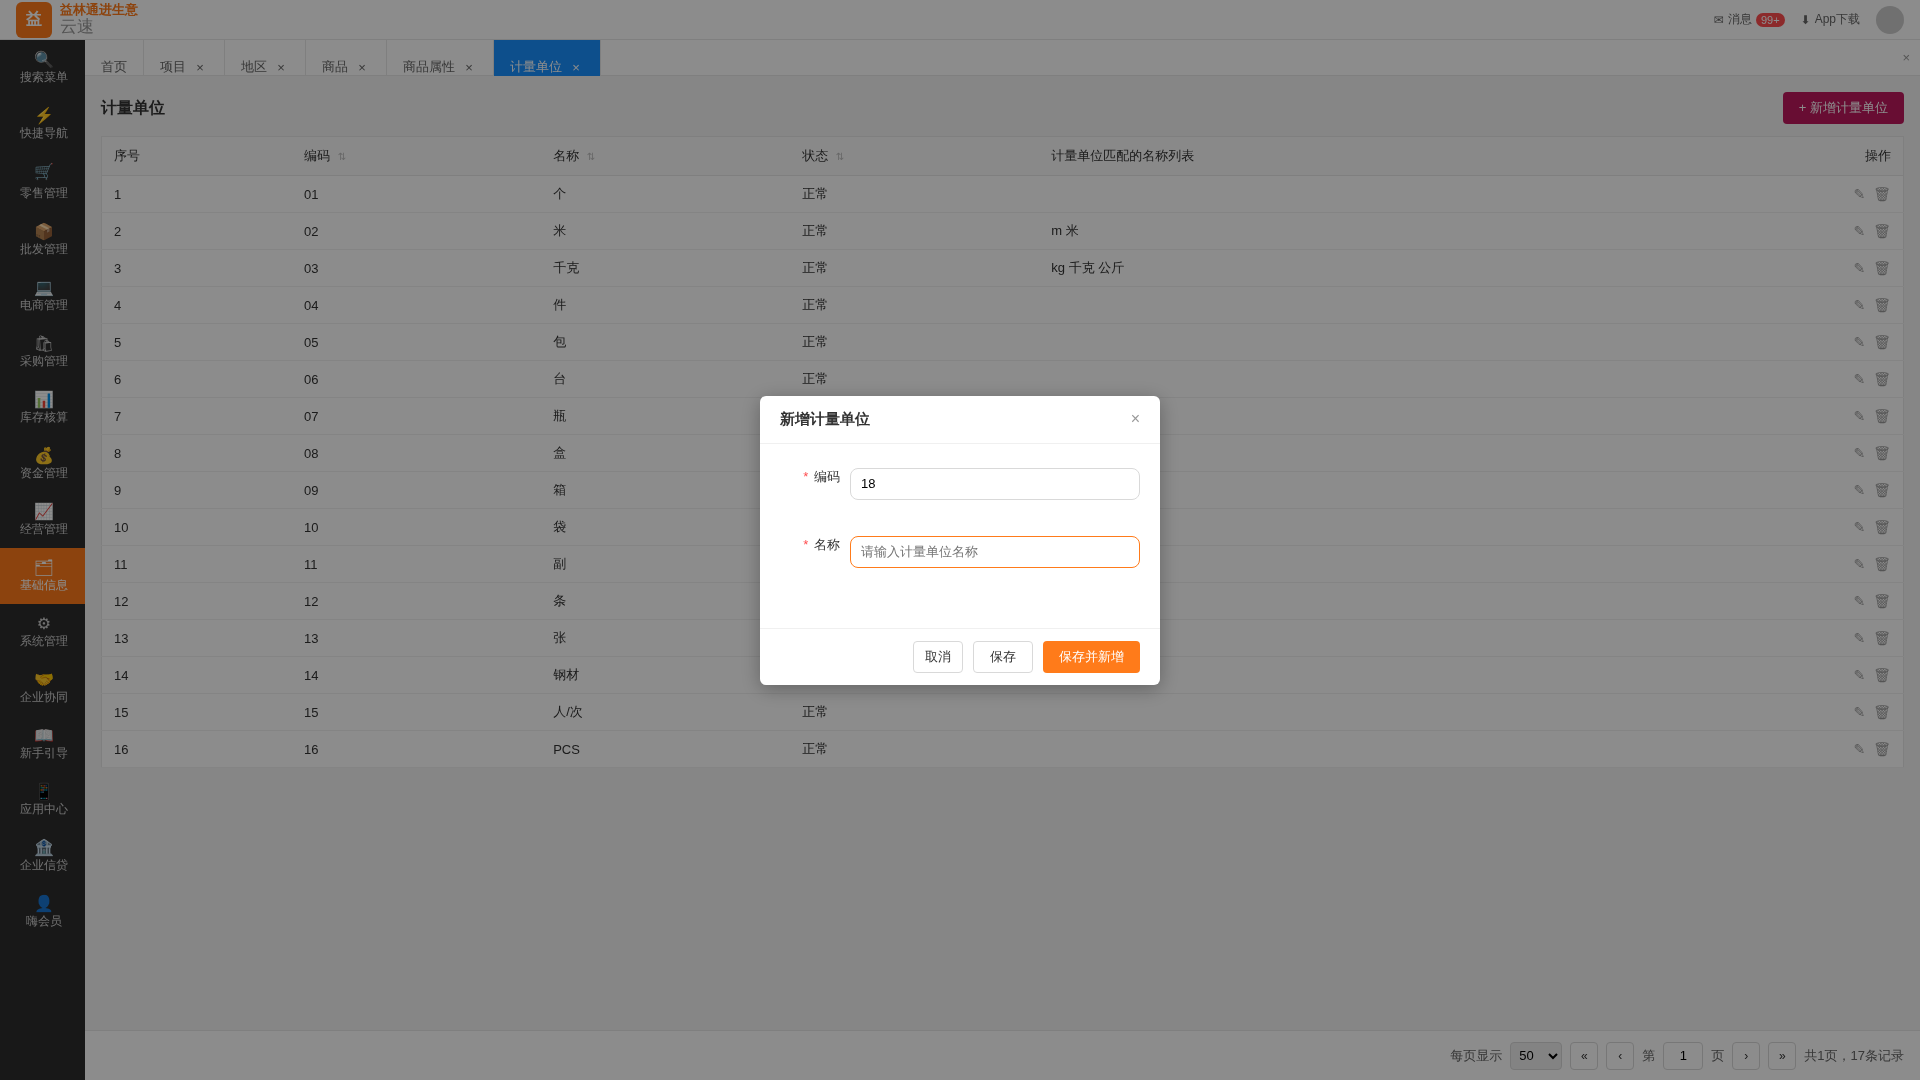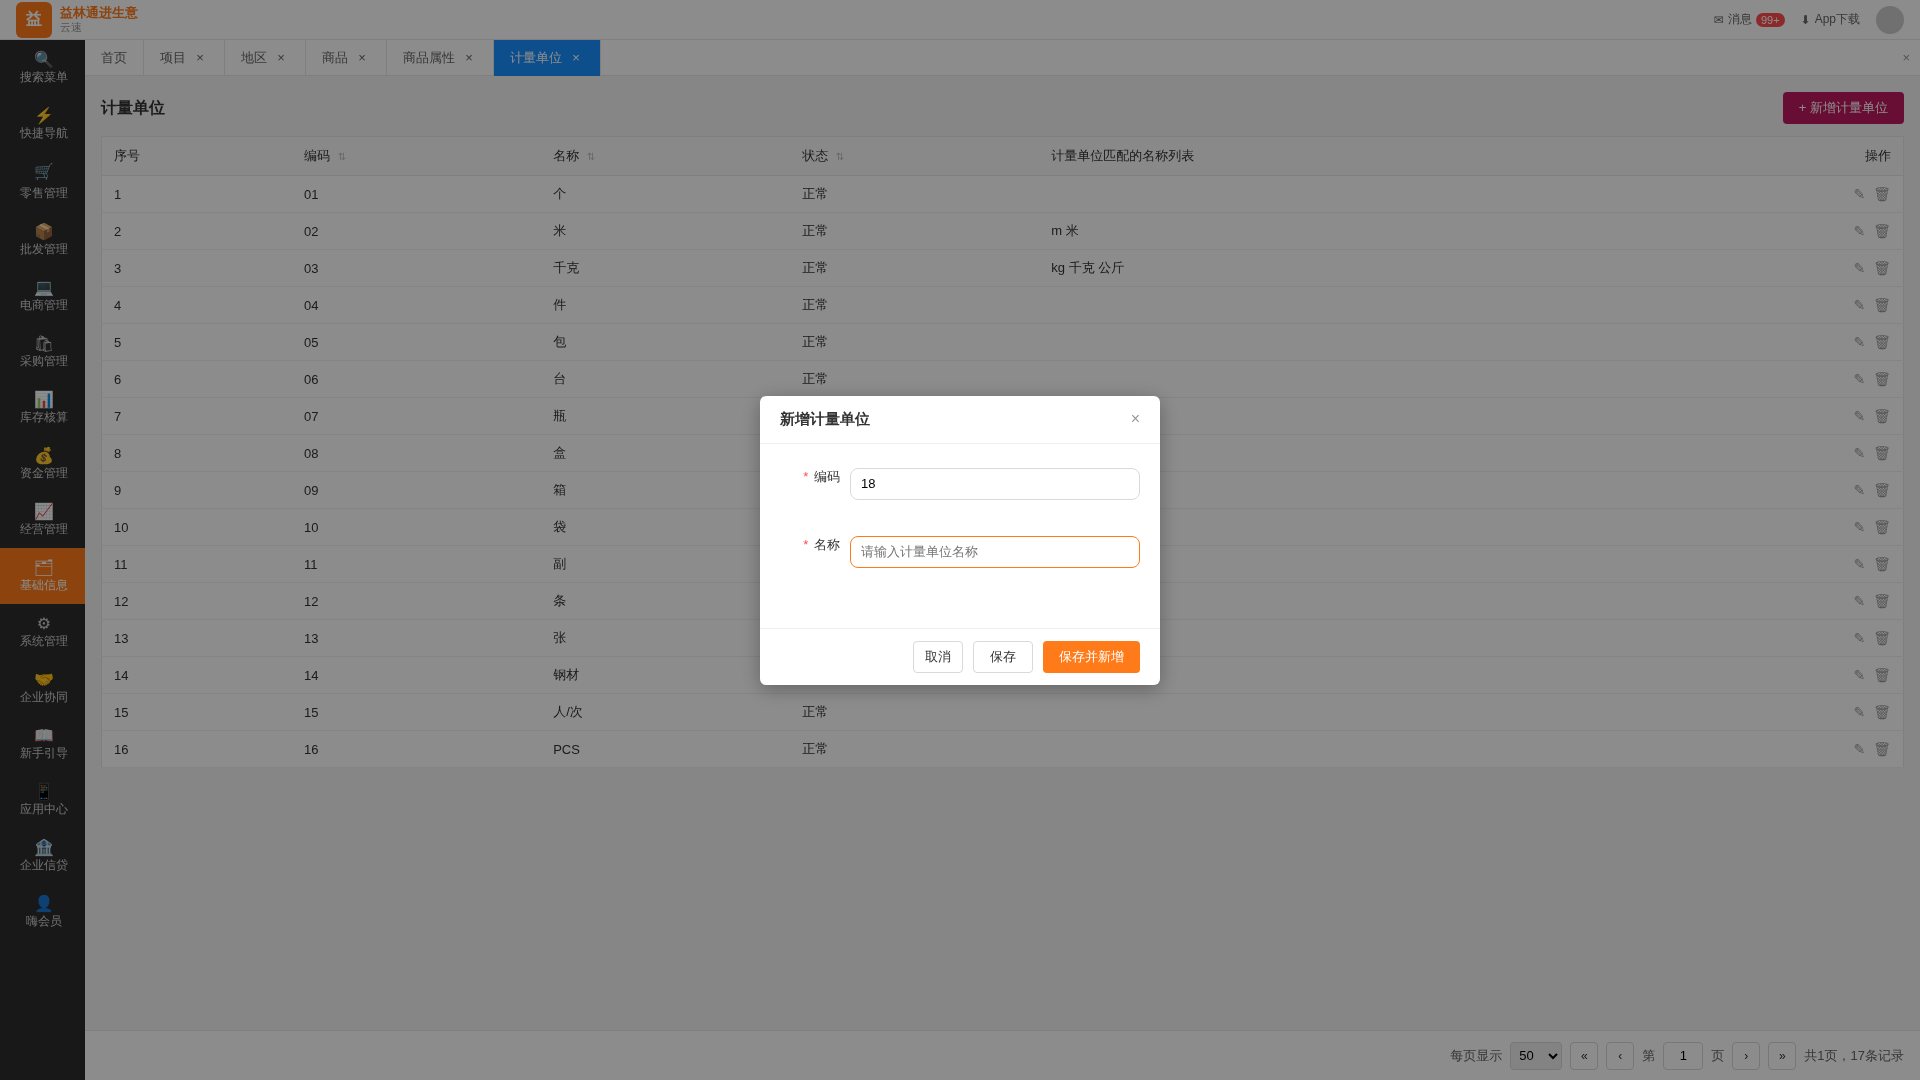--- a/index.html
+++ b/index.html
@@ -53,21 +53,21 @@
       background: #fff;
       display: flex;
       align-items: center;
       border-bottom: 1px solid #e8e8e8;
       flex-shrink: 0;
     }
     .tab-item {
       height: 36px;
       padding: 0 16px;
       display: flex;
-      align-items: center;
+      align-items: flex-end;
       gap: 6px;
       font-size: 13px;
       color: #666;
       cursor: pointer;
       border-right: 1px solid #e8e8e8;
       white-space: nowrap;
     }
     .tab-item.active { background: #1890ff; color: white; }
     .tab-close { display: flex; align-items: center; justify-content: center; width: 16px; height: 16px; border-radius: 50%; }
 
@@ -249,21 +249,21 @@
     .tab-bar-close { margin-left: auto; padding: 0 10px; cursor: pointer; color: #999; }
   </style>
 </head>
 <body>
 
 <div class="top-header">
   <div class="logo-area">
     <div class="logo-icon">益</div>
     <div style="display:flex;flex-direction:column;line-height:1.2">
       <span style="font-size:13px;font-weight:bold;color:#ff7b1a">益林通进生意</span>
-      <span style="font-size:11px;color:#999">云速</span>
+      <span style="font-size:17px;color:#999">云速</span>
     </div>
   </div>
   <div class="header-right">
     <div style="display:flex;align-items:center;gap:4px;cursor:pointer">
       <span>✉</span>
       <span>消息</span>
       <span class="badge">99+</span>
     </div>
     <div style="display:flex;align-items:center;gap:4px;cursor:pointer">
       <span>⬇</span>

